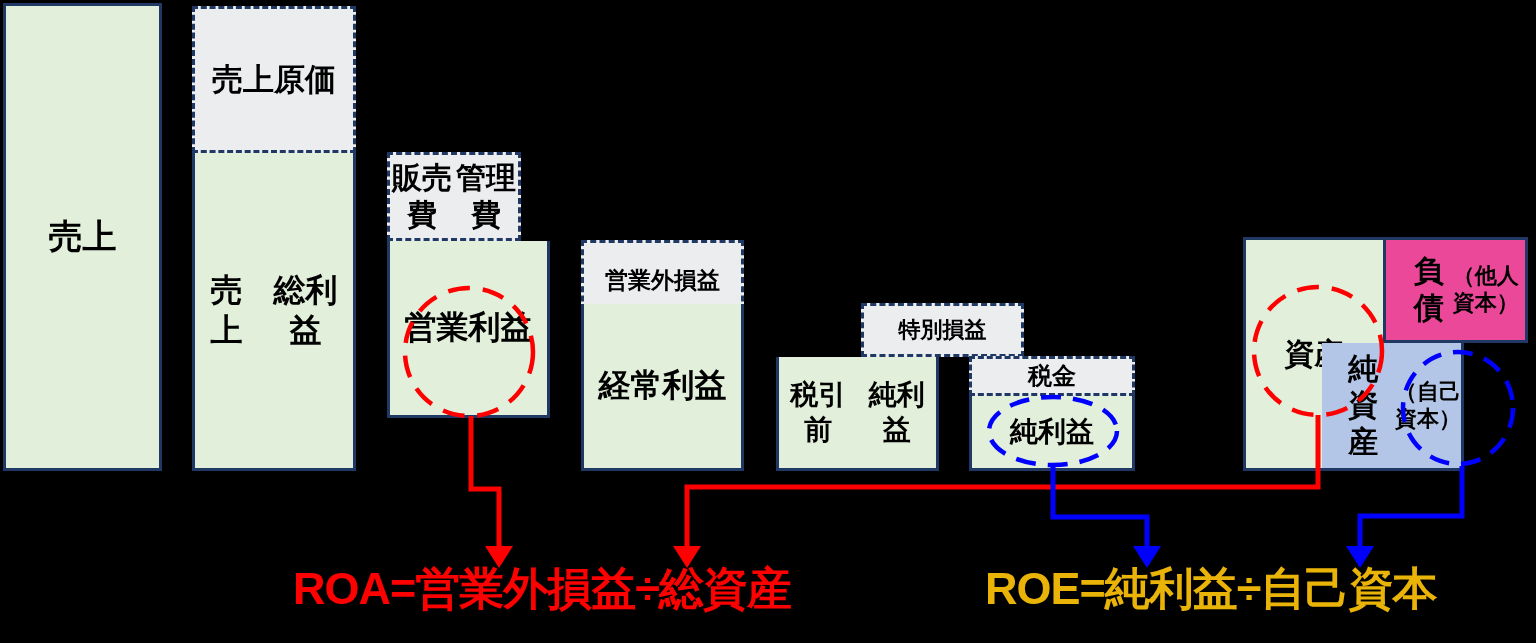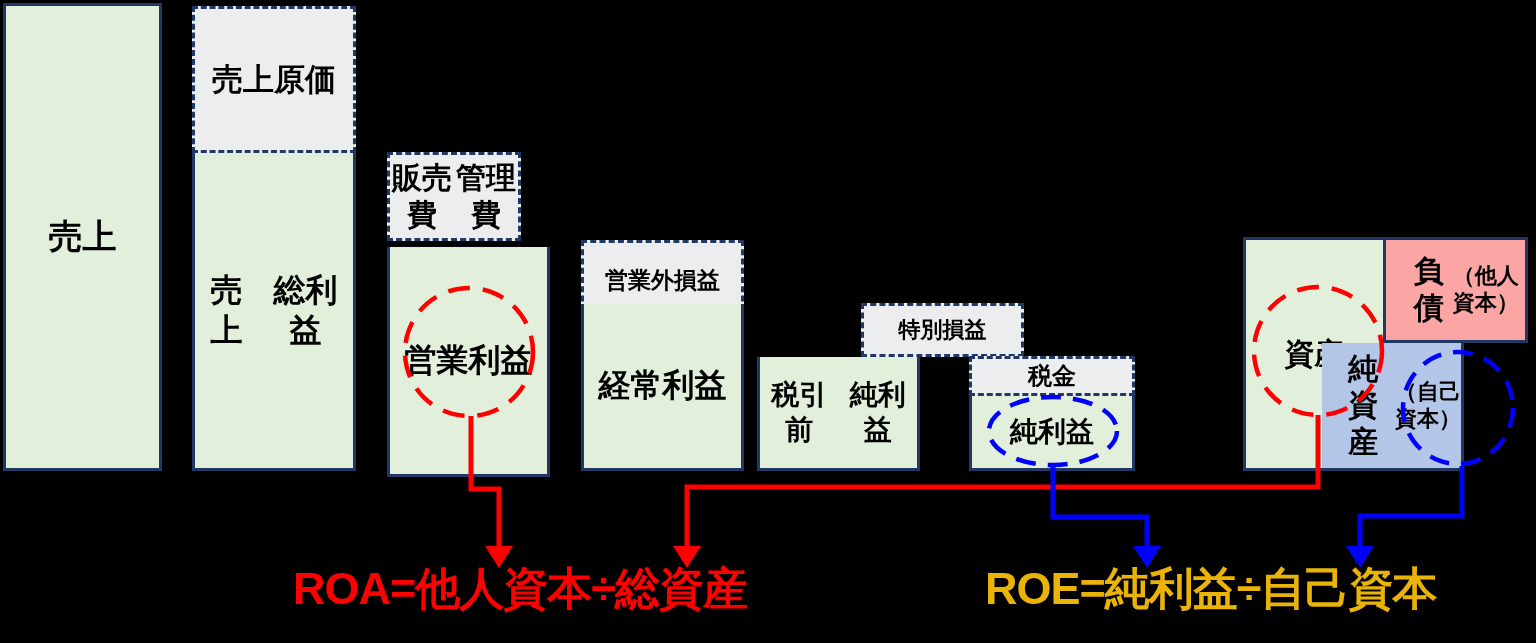--- a/index.html
+++ b/index.html
@@ -7,21 +7,21 @@
     position:relative;width:1536px;height:643px;background:#000;overflow:hidden;
     font-family:"Liberation Sans","DejaVu Sans",sans-serif;
   }
   .box{
     position:absolute;box-sizing:border-box;
     display:flex;flex-direction:row;justify-content:center;align-items:center;
     color:#000;font-weight:700;text-align:center;line-height:1.22;
   }
   .green{background:#e2efda;border:3px solid #1f3864;}
   .gray{background:#ecedef;border:3px dashed #1f3864;}
-  .liab{background:#fca5a5;border:3px solid #1f3864;padding-left:25px;}
+  .liab{background:#ec4899;border:3px solid #1f3864;padding-left:25px;}
   .netassets{background:#b4c6e7;border:3px solid #1f3864;border-top:none;}
   .no-top{border-top:none;}
   .no-left{border-left:none;}
   .f34{font-size:34px;}
   .f32{font-size:32px;}
   .f31{font-size:31px;}
   .f30{font-size:30px;}
   .f28{font-size:28px;}
   .f23{font-size:23px;}
   .f22{font-size:22px;}
@@ -49,37 +49,37 @@
   </div>
   <div class="box green no-top f32" style="left:192px;top:153px;width:164px;height:318px;">
     <span>売上</span>
     <span>総利益</span>
   </div>
 
   <div class="box gray f30" style="left:387px;top:152px;width:134px;height:89px;">
     <span>販売費</span>
     <span>管理費</span>
   </div>
-  <div class="box green no-top f32" style="left:387px;top:247px;width:163px;height:230px;">
+  <div class="box green no-top f32" style="left:387px;top:241px;width:163px;height:177px;">
     <span>営業</span>
     <span>利益</span>
   </div>
 
   <div class="box gray f23" style="left:581px;top:240px;width:163px;height:80px;">
     <span>営業外損益</span>
   </div>
   <div class="box green no-top f32" style="left:581px;top:304px;width:163px;height:167px;">
     <span>経常</span>
     <span>利益</span>
   </div>
 
   <div class="box gray f22" style="left:820px;top:303px;width:163px;height:54px;margin-left:41px;">
     <span>特別損益</span>
   </div>
-  <div class="box green no-top f28" style="left:757px;top:357px;width:163px;height:114px;">
+  <div class="box green no-top f28" style="left:776px;top:357px;width:163px;height:114px;">
     <span>税引前</span>
     <span>純利益</span>
   </div>
 
   <div class="box gray f20" style="left:969px;top:356px;width:166px;height:40px;">
     <span>税金</span>
   </div>
   <div class="box green no-top f28" style="left:969px;top:396px;width:166px;height:75px;">
     <span>純利益</span>
   </div>
@@ -112,16 +112,16 @@
     <path d="M1318,415 L1318,487 L687,487 L687,548" fill="none" stroke="#ff0000" stroke-width="5"></path>
     <polygon points="673,546 701,546 687,568" fill="#ff0000"></polygon>
 
     <path d="M1053,465 L1053,517 L1147,517 L1147,548" fill="none" stroke="#0000ff" stroke-width="5"></path>
     <polygon points="1133,546 1161,546 1147,568" fill="#0000ff"></polygon>
 
     <path d="M1462,466 L1462,516 L1360,516 L1360,548" fill="none" stroke="#0000ff" stroke-width="5"></path>
     <polygon points="1346,546 1374,546 1360,568" fill="#0000ff"></polygon>
   </svg>
 
-  <div class="formula red" style="left:293px;top:566px;">ROA=他人資本÷総資産</div>
+  <div class="formula red" style="left:293px;top:566px;">ROA=営業外損益÷総資産</div>
   <div class="formula blue" style="left:985px;top:566px;">ROE=純利益÷自己資本</div>
 
 </div>
 
 </body></html>

